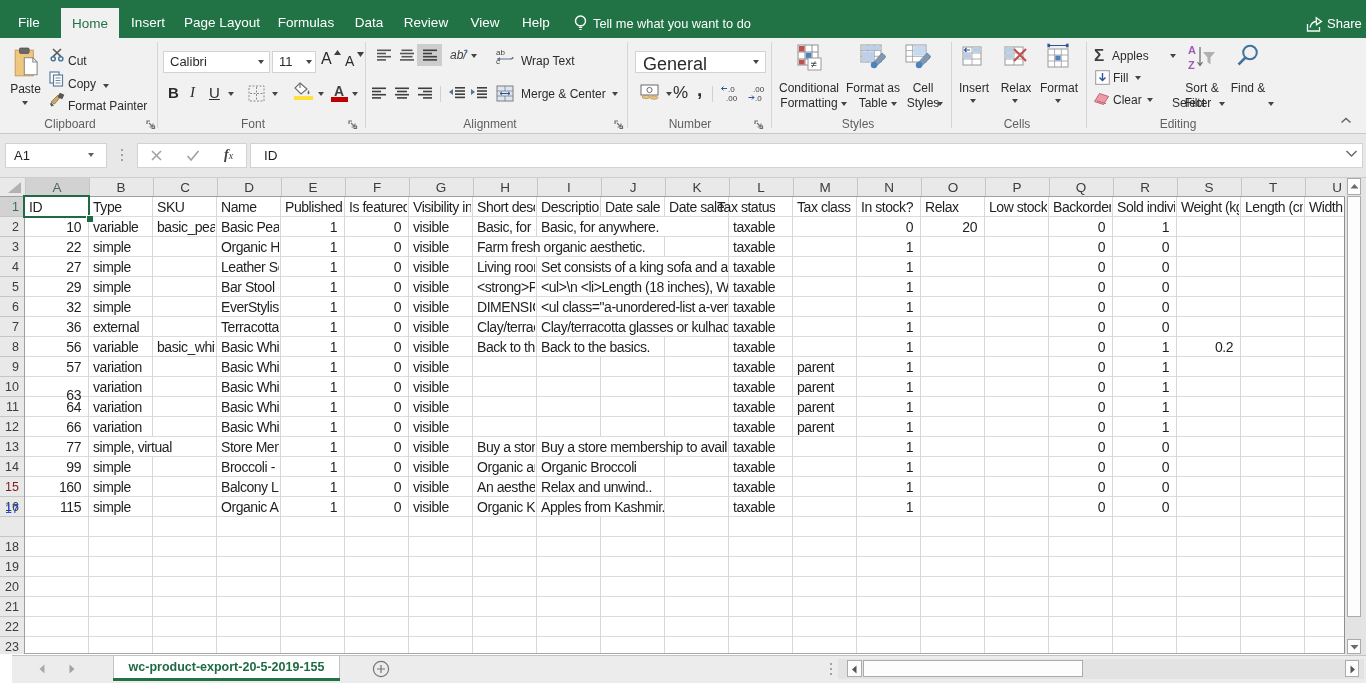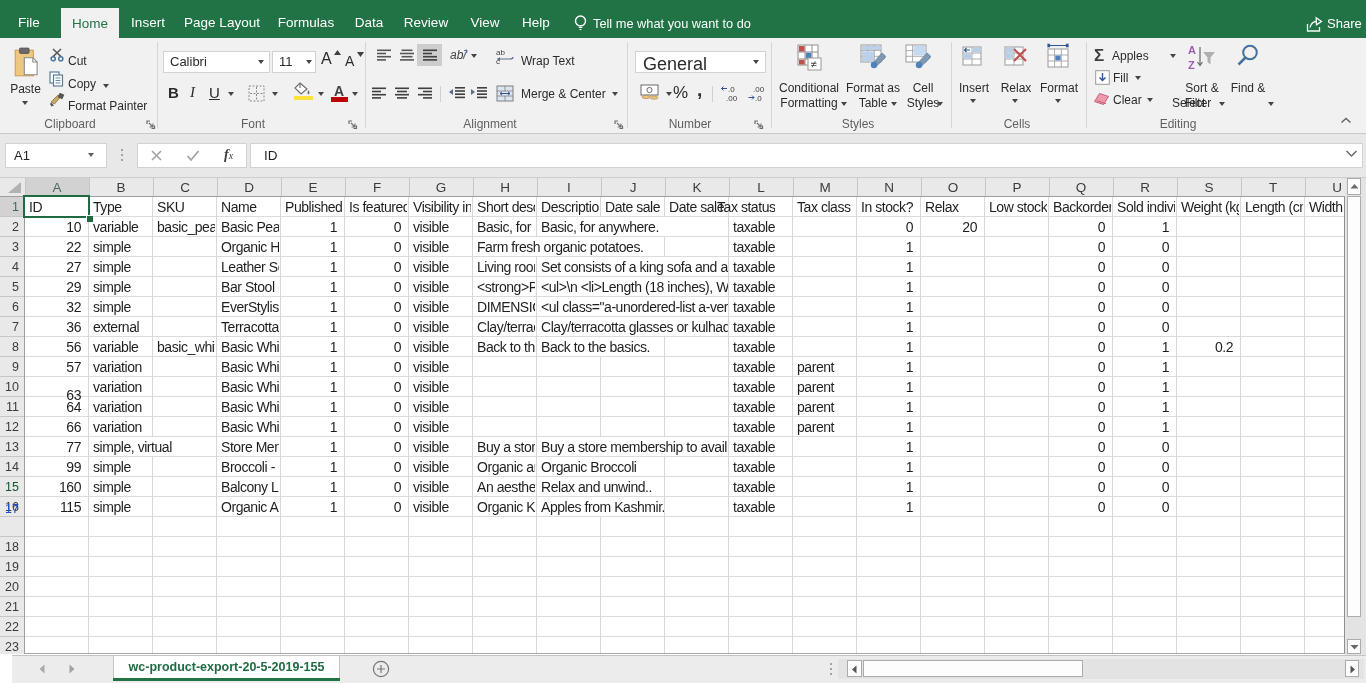--- a/index.html
+++ b/index.html
@@ -429,21 +429,21 @@
 <div class="rhn" style="top:80px;color:#3c3c3c">5</div>
 <div class="rhn" style="top:100px;color:#3c3c3c">6</div>
 <div class="rhn" style="top:120px;color:#3c3c3c">7</div>
 <div class="rhn" style="top:140px;color:#3c3c3c">8</div>
 <div class="rhn" style="top:160px;color:#3c3c3c">9</div>
 <div class="rhn" style="top:180px;color:#3c3c3c">10</div>
 <div class="rhn" style="top:200px;color:#3c3c3c">11</div>
 <div class="rhn" style="top:220px;color:#3c3c3c">12</div>
 <div class="rhn" style="top:240px;color:#3c3c3c">13</div>
 <div class="rhn" style="top:260px;color:#3c3c3c">14</div>
-<div class="rhn" style="top:280px;color:#14532d">15</div>
+<div class="rhn" style="top:280px;color:#7f1d1d">15</div>
 <div class="rhn" style="top:300px;color:#3c3c3c">16</div>
 <div class="rhn" style="top:302px;color:#1d4ed8">17</div>
 <div class="rhn" style="top:340px;color:#3c3c3c">18</div>
 <div class="rhn" style="top:360px;color:#3c3c3c">19</div>
 <div class="rhn" style="top:380px;color:#3c3c3c">20</div>
 <div class="rhn" style="top:400px;color:#3c3c3c">21</div>
 <div class="rhn" style="top:420px;color:#3c3c3c">22</div>
 <div class="rhn" style="top:440px;color:#3c3c3c">23</div>
 <div class="rhsep" style="top:19px"></div>
 <div class="rhsep" style="top:39px"></div>
@@ -504,21 +504,21 @@
 <div class="c cn" style="left:832px;top:20px;width:60px">0</div>
 <div class="c cn" style="left:896px;top:20px;width:60px">20</div>
 <div class="c cn" style="left:1024px;top:20px;width:60px">0</div>
 <div class="c cn" style="left:1088px;top:20px;width:60px">1</div>
 <div class="c cn" style="left:0px;top:40px;width:60px">22</div>
 <div class="c cl" style="left:64px;top:40px;width:62px">simple</div>
 <div class="c cl" style="left:192px;top:40px;width:62px">Organic Harvest Potatoes</div>
 <div class="c cn" style="left:256px;top:40px;width:60px">1</div>
 <div class="c cn" style="left:320px;top:40px;width:60px">0</div>
 <div class="c cl" style="left:384px;top:40px;width:62px">visible</div>
-<div class="c co" style="left:448px;top:40px;width:191px">Farm fresh organic potatoes.</div>
+<div class="c co" style="left:448px;top:40px;width:191px">Farm fresh organic aesthetic.</div>
 <div class="c cl" style="left:704px;top:40px;width:62px">taxable</div>
 <div class="c cn" style="left:832px;top:40px;width:60px">1</div>
 <div class="c cn" style="left:1024px;top:40px;width:60px">0</div>
 <div class="c cn" style="left:1088px;top:40px;width:60px">0</div>
 <div class="c cn" style="left:0px;top:60px;width:60px">27</div>
 <div class="c cl" style="left:64px;top:60px;width:62px">simple</div>
 <div class="c cl" style="left:192px;top:60px;width:62px">Leather Sofa Set</div>
 <div class="c cn" style="left:256px;top:60px;width:60px">1</div>
 <div class="c cn" style="left:320px;top:60px;width:60px">0</div>
 <div class="c cl" style="left:384px;top:60px;width:62px">visible</div>

